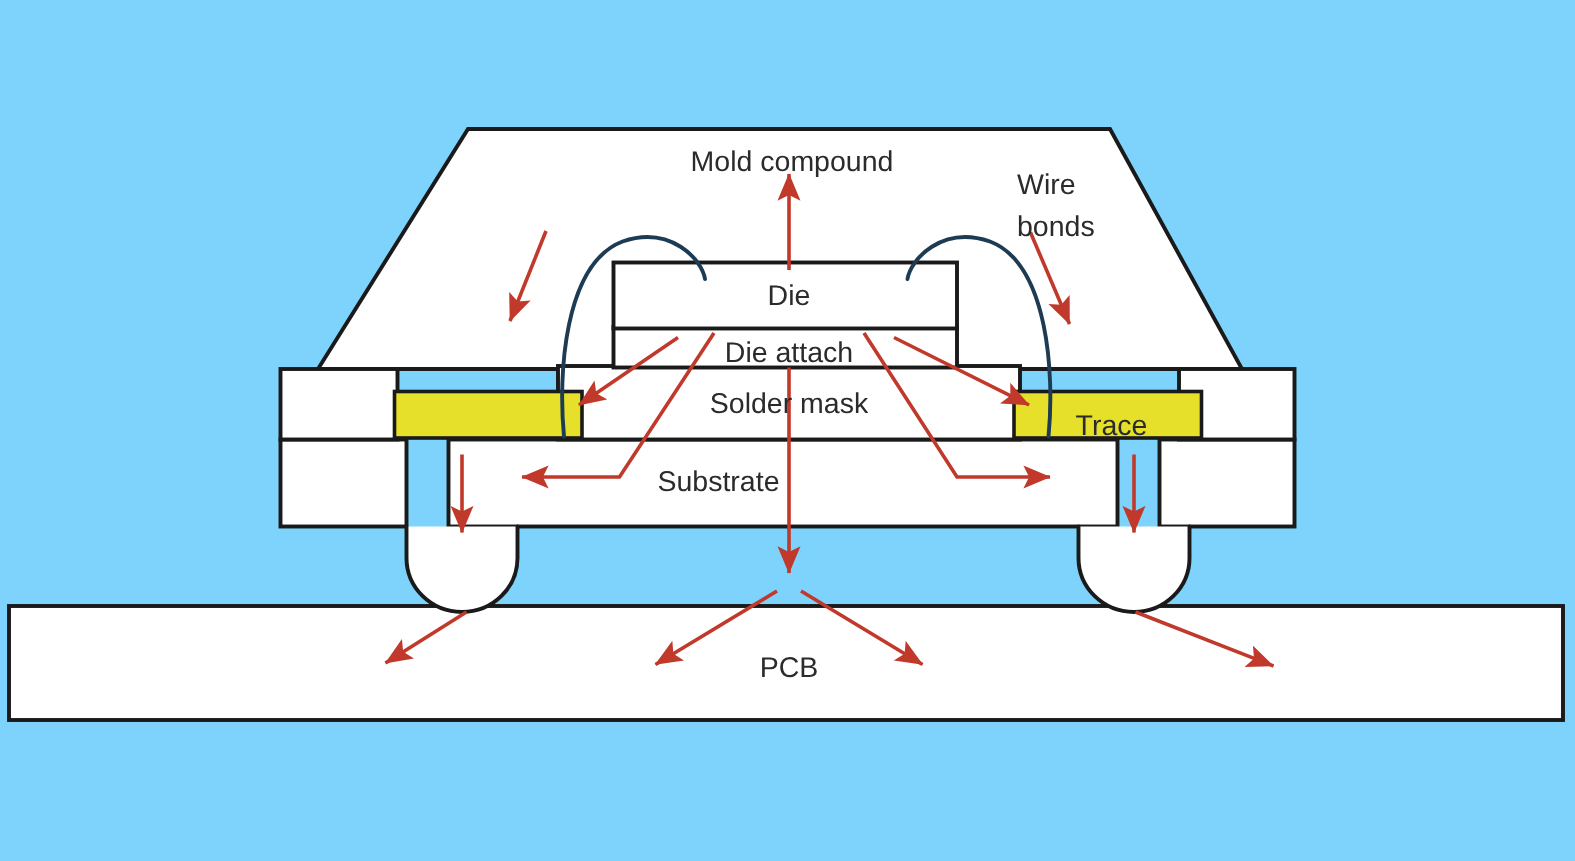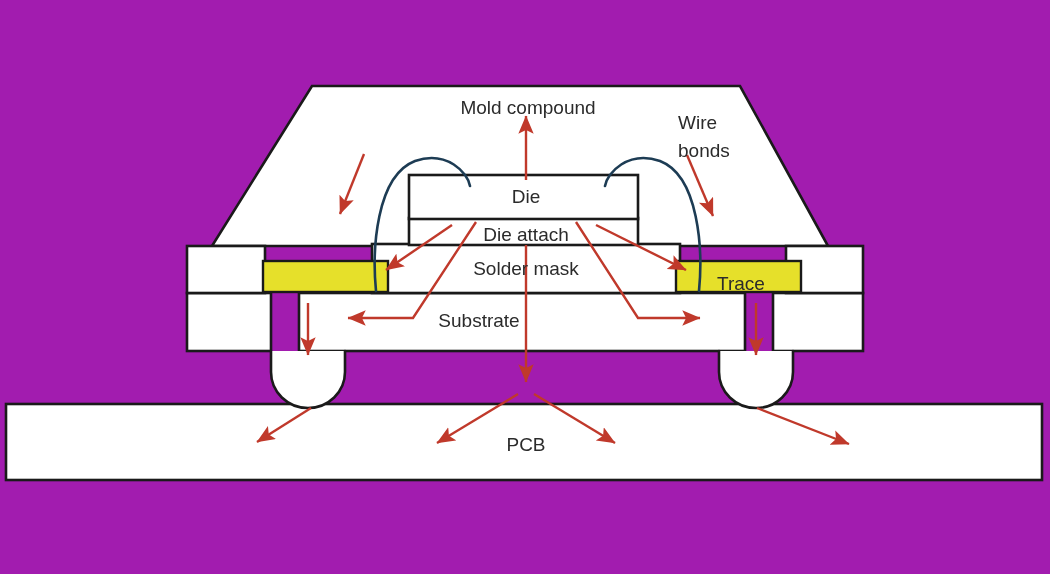--- a/index.html
+++ b/index.html
@@ -10,21 +10,21 @@
   body {
     width: 1050px;
     height: 574px;
     font-family: "Liberation Sans", sans-serif;
     overflow: hidden;
   }
   #diagram-root {
     position: relative;
     width: 1050px;
     height: 574px;
-    background: #a21caf;
+    background: #7dd3fc;
   }
   svg#package-cross-section {
     display: block;
     width: 1050px;
     height: 574px;
   }
   .outline {
     fill: #ffffff;
     stroke: #1a1a1a;
     stroke-width: 2.6;

